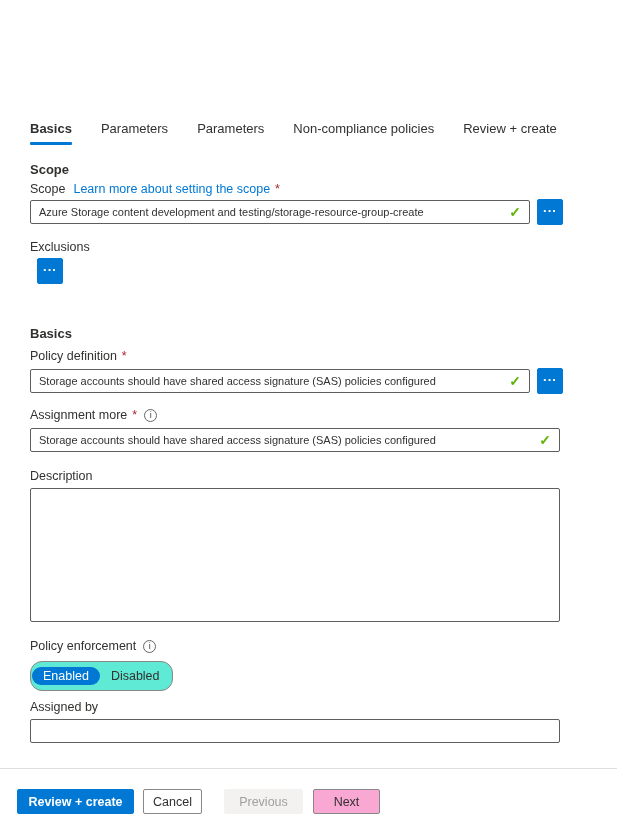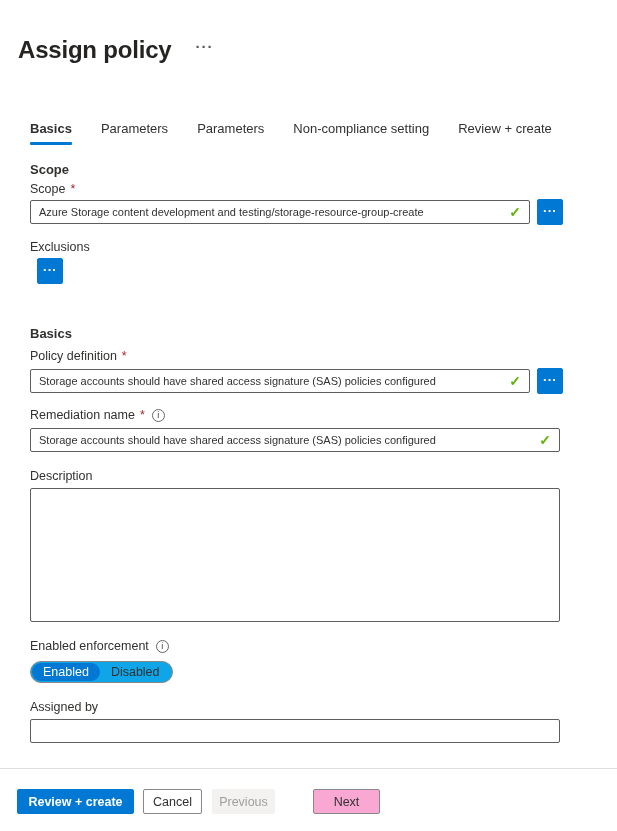--- a/index.html
+++ b/index.html
@@ -37,56 +37,53 @@
                 color:#fff; font-size:13px; font-weight:700; letter-spacing:1px; line-height:10px; cursor:pointer;
                 display:flex; align-items:center; justify-content:center; padding-bottom:8px; font-family:inherit; }
   .info-icon { display:inline-block; width:13px; height:13px; border:1px solid #666; border-radius:50%;
                font-size:9px; line-height:11px; text-align:center; color:#444; margin-left:7px; cursor:pointer; }
 
   
   .description-area { position:absolute; left:30px; top:488px; width:530px; height:134px; border:1px solid #605e5c;
                       border-radius:2px; resize:none; font-family:"Liberation Sans", sans-serif; font-size:12.5px; padding:6px 8px; outline:none; }
 
   
-  .toggle { position:absolute; top:661px; left:30px; height:22px; border:1px solid #8a8886; border-radius:12px;
-            display:inline-flex; align-items:center; background:#0ea5e9; padding:1px; cursor:pointer; }
+  .toggle { position:absolute; top:661px; left:30px; height:30px; border:1px solid #8a8886; border-radius:12px;
+            display:inline-flex; align-items:center; background:#5eead4; padding:1px; cursor:pointer; }
   .toggle-opt { font-size:12.5px; padding:0 11px; height:18px; display:flex; align-items:center; color:#323130; }
   .toggle-opt.selected { background:#0078d4; color:#fff; border-radius:10px; font-weight:400; }
 
   
   .divider { position:absolute; top:768px; left:0; width:617px; height:1px; background:#e1dfdd; }
   .btn { position:absolute; top:789px; height:25px; font-family:"Liberation Sans", sans-serif; font-size:12.5px;
          border-radius:2px; cursor:pointer; display:flex; align-items:center; justify-content:center; }
   .btn-primary { left:17px; width:117px; background:#0078d4; border:1px solid #0078d4; color:#fff; font-weight:700; }
   .btn-cancel { left:143px; width:59px; background:#fff; border:1px solid #8a8886; color:#323130; }
-  .btn-previous { left:212px; width:63px; background:#f3f2f1; border:1px solid #f3f2f1; color:#a19f9d; cursor:default; }
+  .btn-previous { left:224px; width:79px; background:#f3f2f1; border:1px solid #f3f2f1; color:#a19f9d; cursor:default; }
   .btn-next { left:313px; width:67px; background:#f9a8d4; border:1px solid #8a8886; color:#323130; }
 </style>
 </head>
 <body>
 
 <div class="page">
 
-  <div class="title-row">
-    <div class="page-title">Assign policy</div>
-    <div class="more-menu">···</div>
-  </div>
 
   <div class="tabs">
     <div class="tab active">Basics</div>
     <div class="tab">Parameters</div>
     <div class="tab">Parameters</div>
-    <div class="tab">Non-compliance setting</div>
+    <div class="tab">Non-compliance policies</div>
     <div class="tab">Review + create</div>
   </div>
 
   <div class="section-heading" style="top:162px;">Scope</div>
 
   <div class="field-label" style="top:182px;">
     <span>Scope</span>
+    <a class="link">Learn more about setting the scope</a>
     <span class="req">*</span>
   </div>
 
   <div class="input-row" style="top:199px;">
     <span class="input-wrap">
       <input class="text-input w-narrow" type="text" value="Azure Storage content development and testing/storage-resource-group-create" style="">
       <span class="check">✓</span>
     </span>
     <button class="browse-btn">...</button>
   </div>
@@ -108,40 +105,40 @@
 
   <div class="input-row" style="top:368px;">
     <span class="input-wrap">
       <input class="text-input w-narrow" type="text" value="Storage accounts should have shared access signature (SAS) policies configured" style="">
       <span class="check">✓</span>
     </span>
     <button class="browse-btn">...</button>
   </div>
 
   <div class="field-label" style="top:408px;">
-    <span>Remediation name</span>
+    <span>Assignment more</span>
     <span class="req">*</span>
     <span class="info-icon">i</span>
   </div>
 
   <div class="input-row" style="top:428px;">
     <span class="input-wrap">
       <input class="text-input w-wide" type="text" value="Storage accounts should have shared access signature (SAS) policies configured" style="">
       <span class="check">✓</span>
     </span>
   </div>
 
   <div class="field-label" style="top:469px;">
     <span>Description</span>
   </div>
 
   <textarea class="description-area" style=""></textarea>
 
   <div class="field-label" style="top:639px;">
-    <span>Enabled enforcement</span>
+    <span>Policy enforcement</span>
     <span class="info-icon">i</span>
   </div>
 
   <div class="toggle">
     <span class="toggle-opt selected">Enabled</span>
     <span class="toggle-opt">Disabled</span>
   </div>
 
   <div class="field-label" style="top:700px;">
     <span>Assigned by</span>

